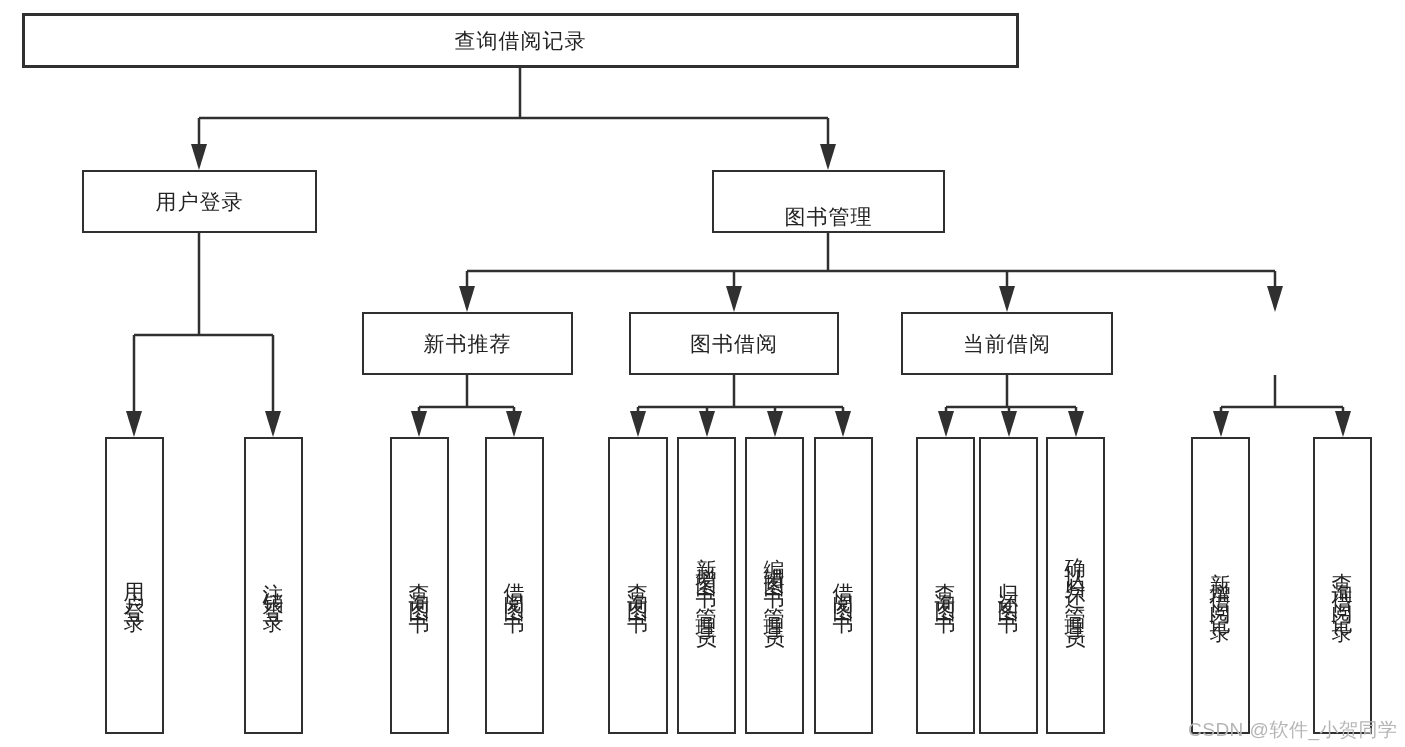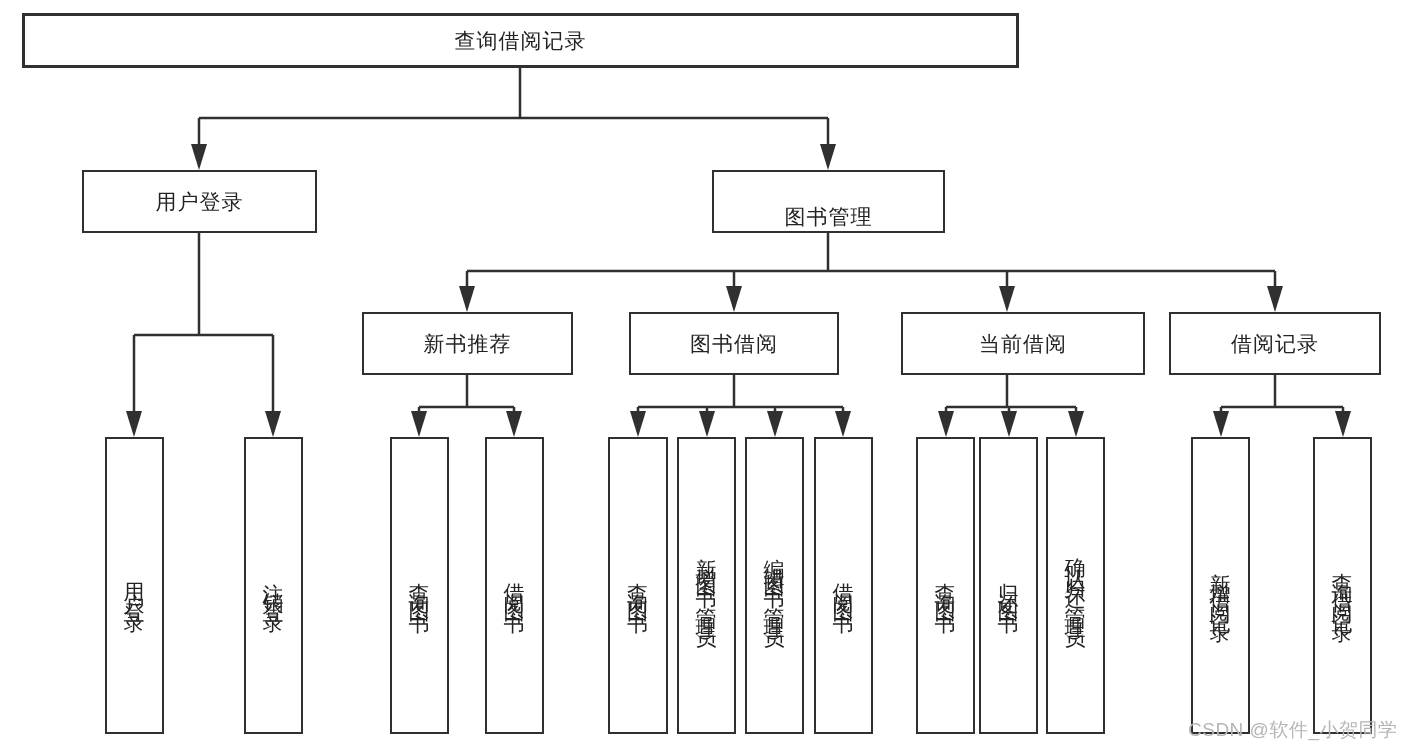--- a/index.html
+++ b/index.html
@@ -111,25 +111,22 @@
   <div class="node" style="left:712px;top:170px;width:233px;height:63px;align-items:flex-end;">
     <span>图书管理</span>
   </div>
 
   <div class="node" style="left:362px;top:312px;width:211px;height:63px;">
     <span>新书推荐</span>
   </div>
   <div class="node" style="left:629px;top:312px;width:210px;height:63px;">
     <span>图书借阅</span>
   </div>
-  <div class="node" style="left:901px;top:312px;width:244px;height:63px;">
+  <div class="node" style="left:901px;top:312px;width:212px;height:63px;">
     <span>当前借阅</span>
-  </div>
-  <div class="node" style="left:1169px;top:312px;width:212px;height:63px;">
-    <span>借阅记录</span>
   </div>
 
   <div class="leaf" style="left:105px;top:437px;width:59px;height:297px;">
     <span class="vtext">用户登录</span>
   </div>
   <div class="leaf" style="left:244px;top:437px;width:59px;height:297px;">
     <span class="vtext">注销登录</span>
   </div>
 
   <div class="leaf" style="left:390px;top:437px;width:59px;height:297px;">

